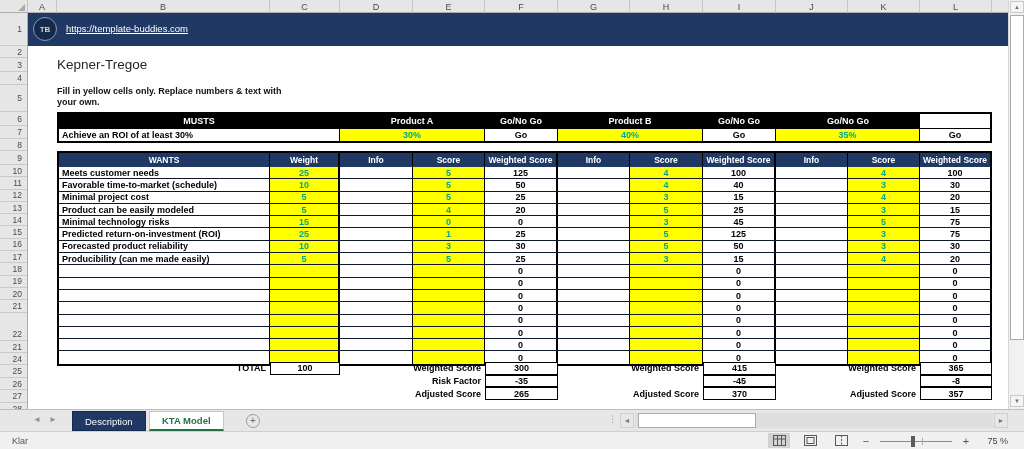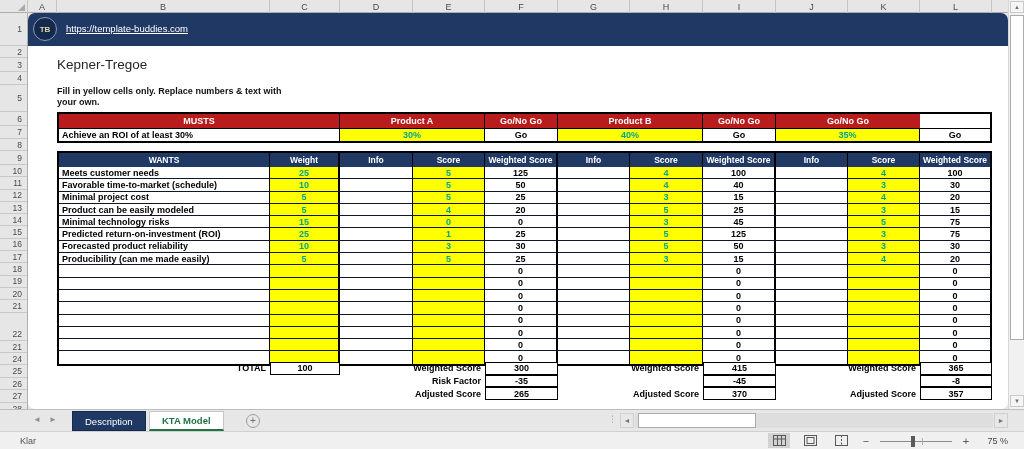--- a/index.html
+++ b/index.html
@@ -16,42 +16,42 @@
     display:flex; align-items:center; justify-content:center; }
 
   
   .row-strip { position:absolute; left:0; top:13px; width:28px; height:396px;
     background:#e6e6e6; border-right:1px solid #aeaeae; overflow:hidden; }
   .row-num { border-bottom:1px solid #c9c9c9; font-size:8.5px; color:#4a4a4a;
     display:flex; align-items:center; justify-content:flex-end; padding-right:5px; }
 
   
   .grid { position:absolute; left:28px; top:13px; width:980px; height:396px;
-    background:#ffffff; overflow:hidden;border-radius:7px; }
+    background:#ffffff; overflow:hidden; }
 
   .banner { position:absolute; left:0; top:0; width:980px; height:33px; background:#1F3864; }
   .logo { position:absolute; left:5px; top:4px; width:24px; height:24px; border-radius:50%;
     background:#142a4d; border:1px solid #8b99b5; color:#ddd2ac; font-size:8px; font-weight:bold;
     display:flex; align-items:center; justify-content:center; }
   .banner a, .banner .url { position:absolute; left:38px; top:10px; color:#ffffff; font-size:9.5px;
     text-decoration:underline; cursor:pointer;text-align:center; }
 
   .sheet-title { position:absolute; left:29px; top:44px; font-size:13.5px; color:#262626; }
   .instructions { position:absolute; left:29px; top:73px; font-size:9px; font-weight:bold;
     color:#111; line-height:11px; }
 
   
   .musts { position:absolute; left:29px; top:99px; width:935px; border:2px solid #000; }
   .m-row { display:grid; grid-template-columns:281px 145px 73px 145px 73px 144px 70px; }
   .m-head { height:14px; }
   .m-body { height:13px; }
   .m-cell { border-right:1px solid #000; display:flex; align-items:center; justify-content:center;
     font-size:9px; font-weight:bold; overflow:hidden; }
   .m-cell.last { border-right:none; }
-  .m-head .m-cell { background:#b91c1c; color:#fff; }
+  .m-head .m-cell { background:#000000; color:#fff; }
   .m-body .m-cell { border-top:1px solid #000; }
   .crit { justify-content:flex-start; padding-left:3px; background:#fff; color:#000; }
   .yin { background:#FFFF00; color:#00A693; }
   .go { background:#fff; color:#000; }
 
   
   .wants { position:absolute; left:29px; top:138px; width:935px; border:2px solid #000; }
   .w-row { display:grid; grid-template-columns:211px 70px 73px 72px 73px 72px 73px 73px 72px 72px 70px; }
   .w-head { height:14px; }
   .w-body-row { height:12.3px; border-bottom:1px solid #0f172a; }
@@ -100,21 +100,21 @@
   .hs-btn { position:absolute; top:3px; width:14px; height:15px; color:#777; font-size:7px;
     display:flex; align-items:center; justify-content:center; background:#e7e7e7; border:1px solid #d0d0d0; cursor:pointer; }
   .hs-left { left:620px; } .hs-right { left:994px; }
   .hs-track { position:absolute; left:635px; top:3px; width:358px; height:15px; background:#dedede; }
   .hs-thumb { position:absolute; left:638px; top:3px; width:118px; height:15px; background:#ffffff;
     border:1px solid #ababab; cursor:grab; }
 
   
   .status-bar { position:absolute; left:0; top:431px; width:1024px; height:18px; background:#f0f0f0;
     border-top:1px solid #d0d0d0; display:flex; align-items:center; }
-  .status-text { font-size:9px; color:#555; padding-left:20px; flex:0 0 auto; }
+  .status-text { font-size:9px; color:#555; padding-left:12px; flex:0 0 auto; }
   .sb-right { margin-left:auto; display:flex; align-items:center; gap:9px; padding-right:16px; }
   .view-icon { width:22px; height:15px; display:flex; align-items:center; justify-content:center; cursor:pointer; }
   .view-icon.selected { background:#d2d2d2; }
   .zoom-glyph { font-size:11px; color:#555; cursor:pointer; width:10px; text-align:center; }
   .zoom-track { position:relative; width:72px; height:12px; cursor:pointer; }
   .zoom-line { position:absolute; left:0; top:6px; width:72px; height:1px; background:#8c8c8c; }
   .zoom-tick { position:absolute; left:42px; top:3px; width:1px; height:7px; background:#aaa; }
   .zoom-thumb { position:absolute; left:31px; top:1px; width:4px; height:11px; background:#5a5a5a; }
   .zoom-label { font-size:9px; color:#444; min-width:28px; text-align:right; }
 </style>

